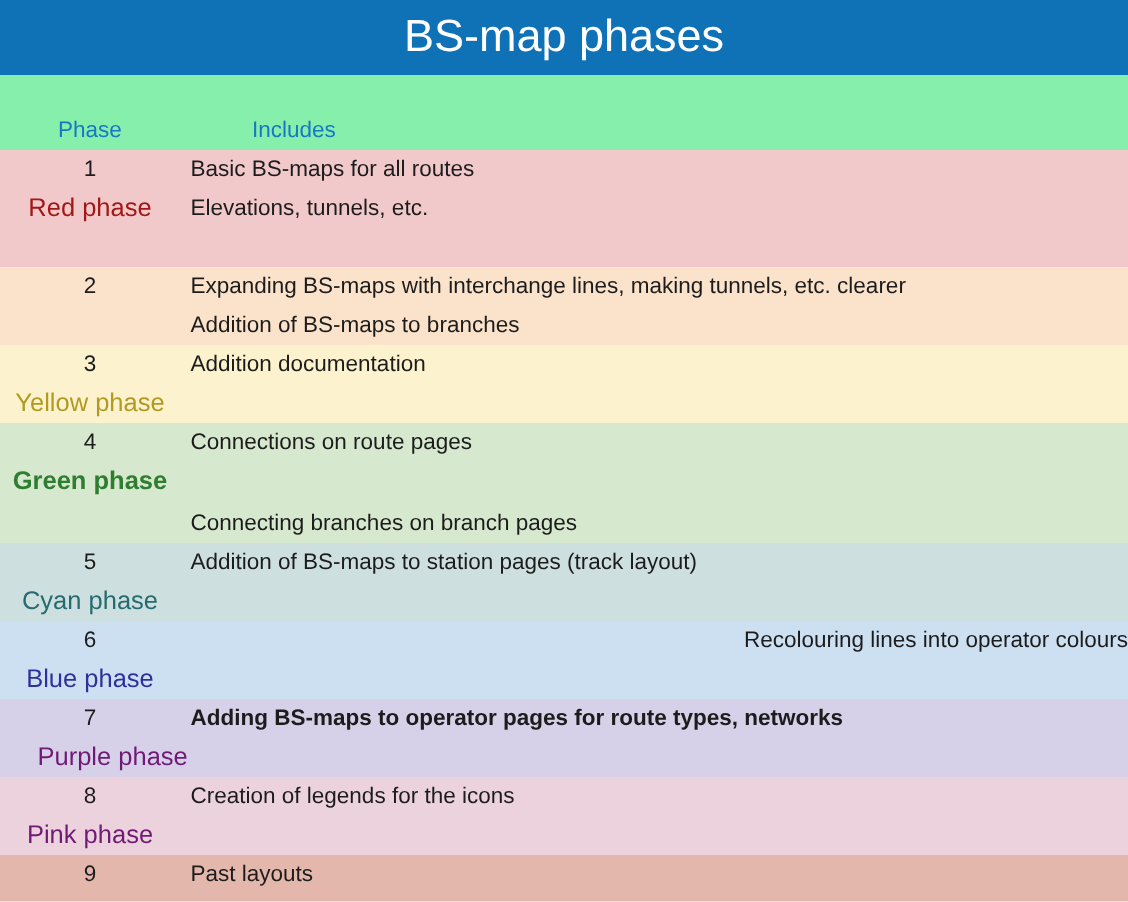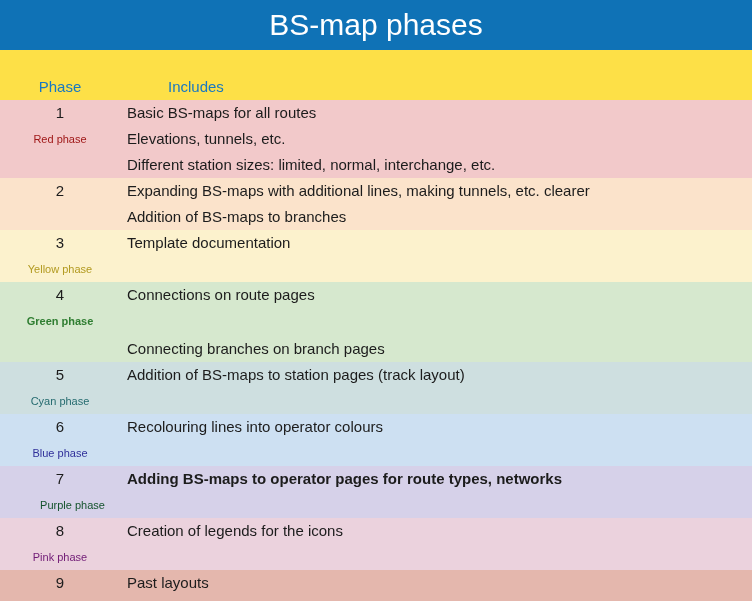--- a/index.html
+++ b/index.html
@@ -9,34 +9,34 @@
     -webkit-font-smoothing:antialiased;
   }
   .page{width:752px;height:588px;display:flex;flex-direction:column;}
   .titlebar{
     height:50px;flex:0 0 50px;display:flex;align-items:center;justify-content:center;
   }
   .titlebar .title{
     color:#ffffff;font-size:30px;font-weight:400;letter-spacing:0px;line-height:50px;
   }
   .colheader{
-    height:50px;flex:0 0 50px;background:#fde047;
+    height:50px;flex:0 0 50px;background:#86efac;
     display:grid;grid-template-columns:120px 1fr;column-gap:7px;
     align-items:end;padding-bottom:1px;box-sizing:border-box;gap:48px;
   }
   .colheader .h{font-size:15px;line-height:25px;}
   .colheader .h.phase{text-align:center;}
   .rows{flex:1 1 auto;display:flex;flex-direction:column;}
   .row{
     display:grid;grid-template-columns:120px 1fr;column-gap:7px;
     flex-grow:1;box-sizing:border-box;
   }
   .cell-phase{text-align:center;}
   .line{font-size:15px;line-height:26px;color:#1c1c1c;white-space:nowrap;}
-  .phase-label{font-size:11px;line-height:26px;white-space:nowrap;}
+  .phase-label{font-size:17px;line-height:26px;white-space:nowrap;}
 </style>
 </head>
 <body>
 
 <div class="page">
 
   <div class="titlebar" id="titlebar" style="background: rgb(15, 114, 182);">
     <span class="title">BS-map phases</span>
   </div>
 
@@ -47,41 +47,40 @@
 
   <div class="rows" id="rows">
     <div class="row" style="background: rgb(242, 201, 202); flex-basis: 78px;">
       <div class="cell-phase">
         <div class="line">1</div>
         <div class="phase-label" style="color: rgb(160, 24, 24);">Red phase</div>
       </div>
       <div class="cell-includes">
           <div class="line" style="color: rgb(28, 28, 28);">Basic BS-maps for all routes</div>
           <div class="line" style="color: rgb(28, 28, 28);">Elevations, tunnels, etc.</div>
-          <div class="line" style="color: rgb(28, 28, 28);">Different station sizes: limited, normal, interchange, etc.</div>
         </div>
     </div>
 
     <div class="row" style="background: rgb(251, 227, 203); flex-basis: 52px;">
       <div class="cell-phase">
         <div class="line">2</div>
       </div>
       <div class="cell-includes">
-          <div class="line" style="color: rgb(28, 28, 28);">Expanding BS-maps with additional lines, making tunnels, etc. clearer</div>
+          <div class="line" style="color: rgb(28, 28, 28);">Expanding BS-maps with interchange lines, making tunnels, etc. clearer</div>
           <div class="line" style="color: rgb(28, 28, 28);">Addition of BS-maps to branches</div>
         </div>
     </div>
 
     <div class="row" style="background: rgb(252, 242, 205); flex-basis: 52px;">
       <div class="cell-phase">
         <div class="line">3</div>
         <div class="phase-label" style="color: rgb(178, 154, 32);">Yellow phase</div>
       </div>
       <div class="cell-includes">
-          <div class="line" style="color: rgb(28, 28, 28);">Template documentation</div>
+          <div class="line" style="color: rgb(28, 28, 28);">Addition documentation</div>
         </div>
     </div>
 
     <div class="row" style="background: rgb(214, 232, 206); flex-basis: 52px;">
       <div class="cell-phase">
         <div class="line">4</div>
         <div class="phase-label" style="color: rgb(47, 125, 49); font-weight: bold;">Green phase</div>
       </div>
       <div class="cell-includes">
           <div class="line" style="color: rgb(28, 28, 28);">Connections on route pages</div>
@@ -98,28 +97,28 @@
           <div class="line" style="color: rgb(28, 28, 28);">Addition of BS-maps to station pages (track layout)</div>
         </div>
     </div>
 
     <div class="row" style="background: rgb(205, 224, 242); flex-basis: 52px;">
       <div class="cell-phase">
         <div class="line">6</div>
         <div class="phase-label" style="color: rgb(48, 48, 154);">Blue phase</div>
       </div>
       <div class="cell-includes">
-          <div class="line" style="color: rgb(28, 28, 28);">Recolouring lines into operator colours</div>
+          <div class="line" style="color: rgb(28, 28, 28); text-align: right;">Recolouring lines into operator colours</div>
         </div>
     </div>
 
     <div class="row" style="background: rgb(214, 209, 233); flex-basis: 52px;">
       <div class="cell-phase">
         <div class="line">7</div>
-        <div class="phase-label" style="color: #14532d; margin-left: 25px;">Purple phase</div>
+        <div class="phase-label" style="color: #701a75; margin-left: 25px;">Purple phase</div>
       </div>
       <div class="cell-includes">
           <div class="line" style="color: rgb(28, 28, 28); font-weight: bold;">Adding BS-maps to operator pages for route types, networks</div>
         </div>
     </div>
 
     <div class="row" style="background: rgb(235, 210, 221); flex-basis: 52px;">
       <div class="cell-phase">
         <div class="line">8</div>
         <div class="phase-label" style="color: #701a75;">Pink phase</div>

